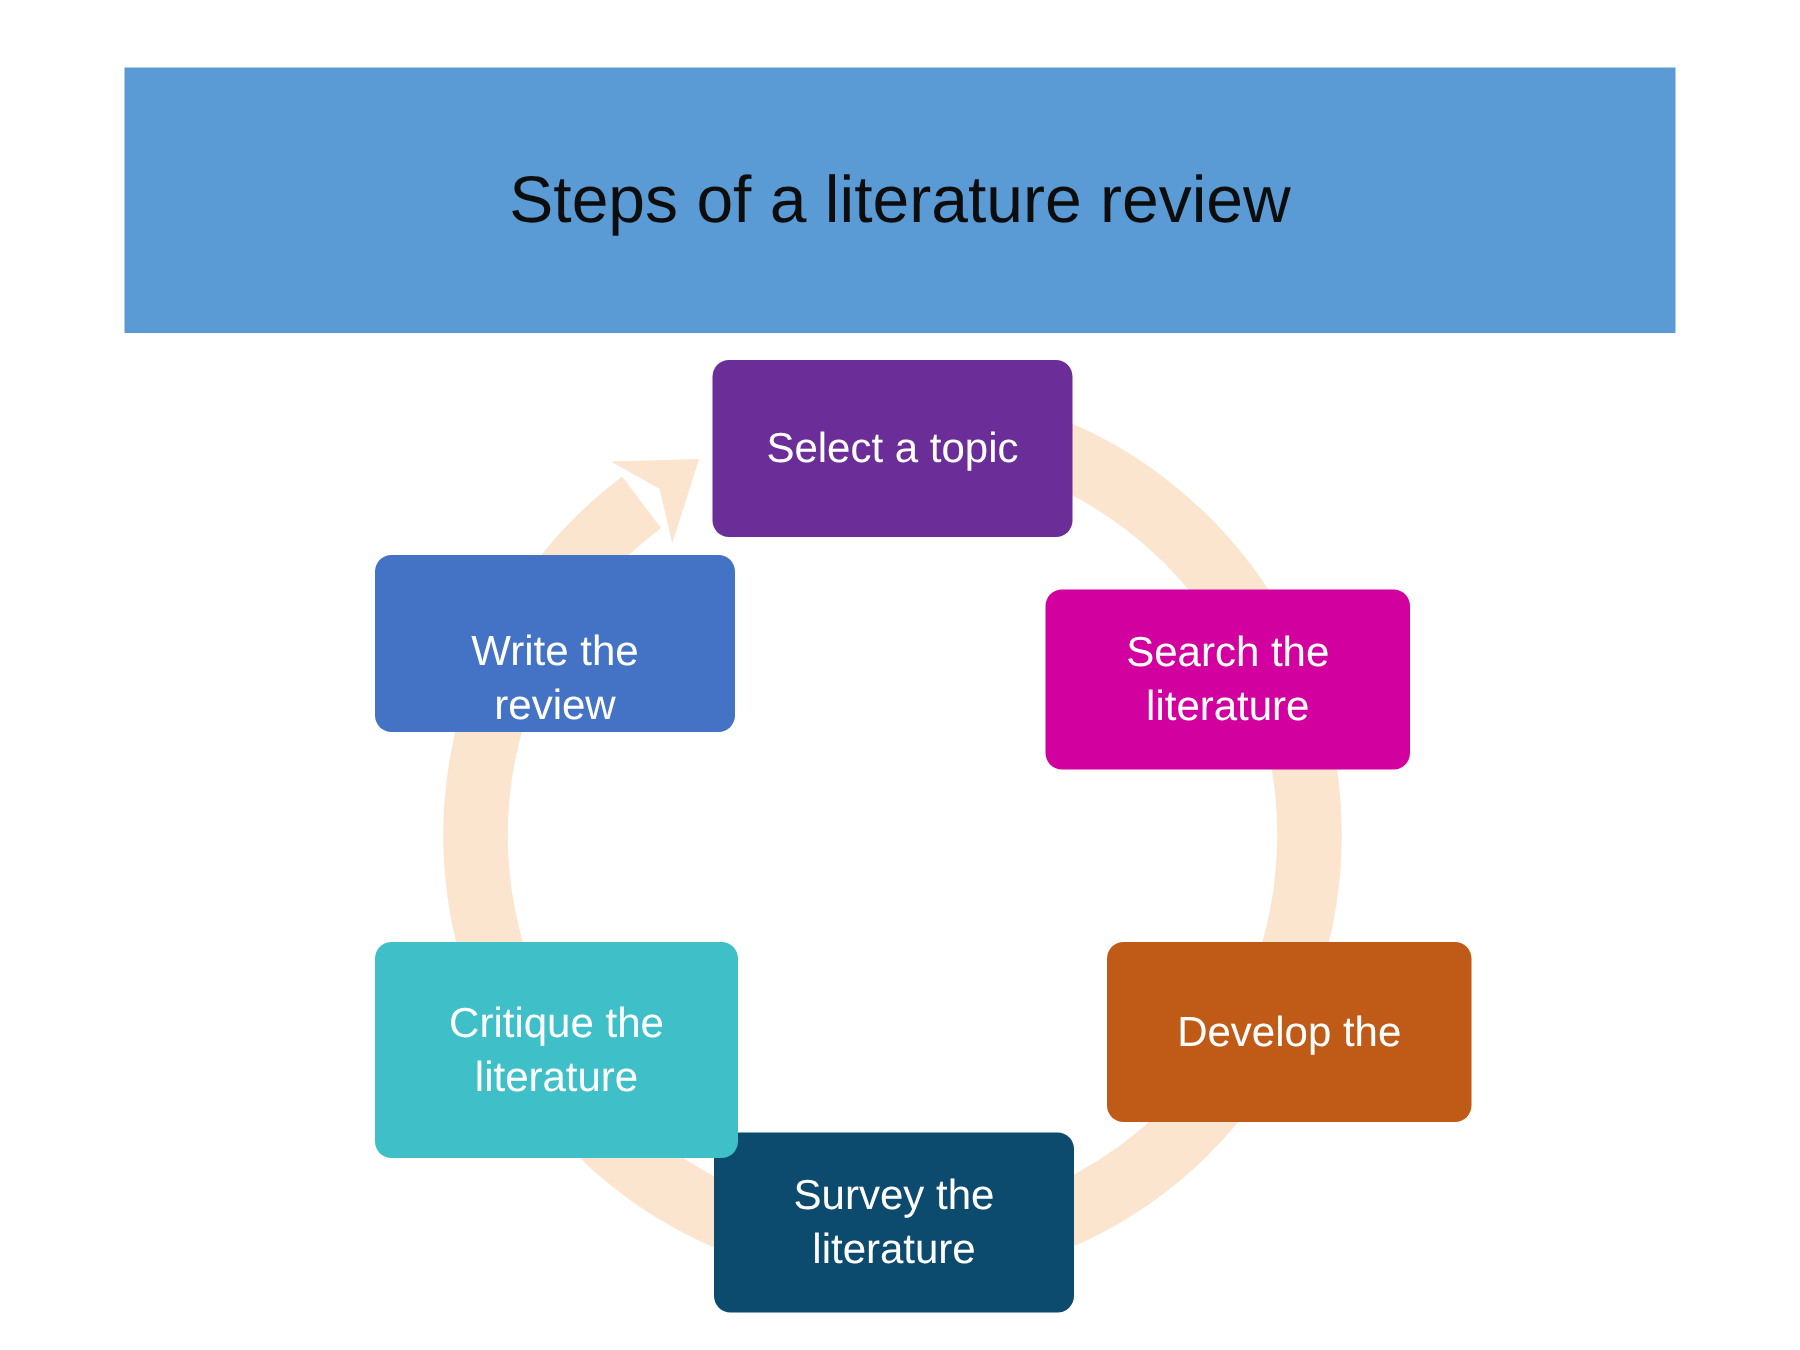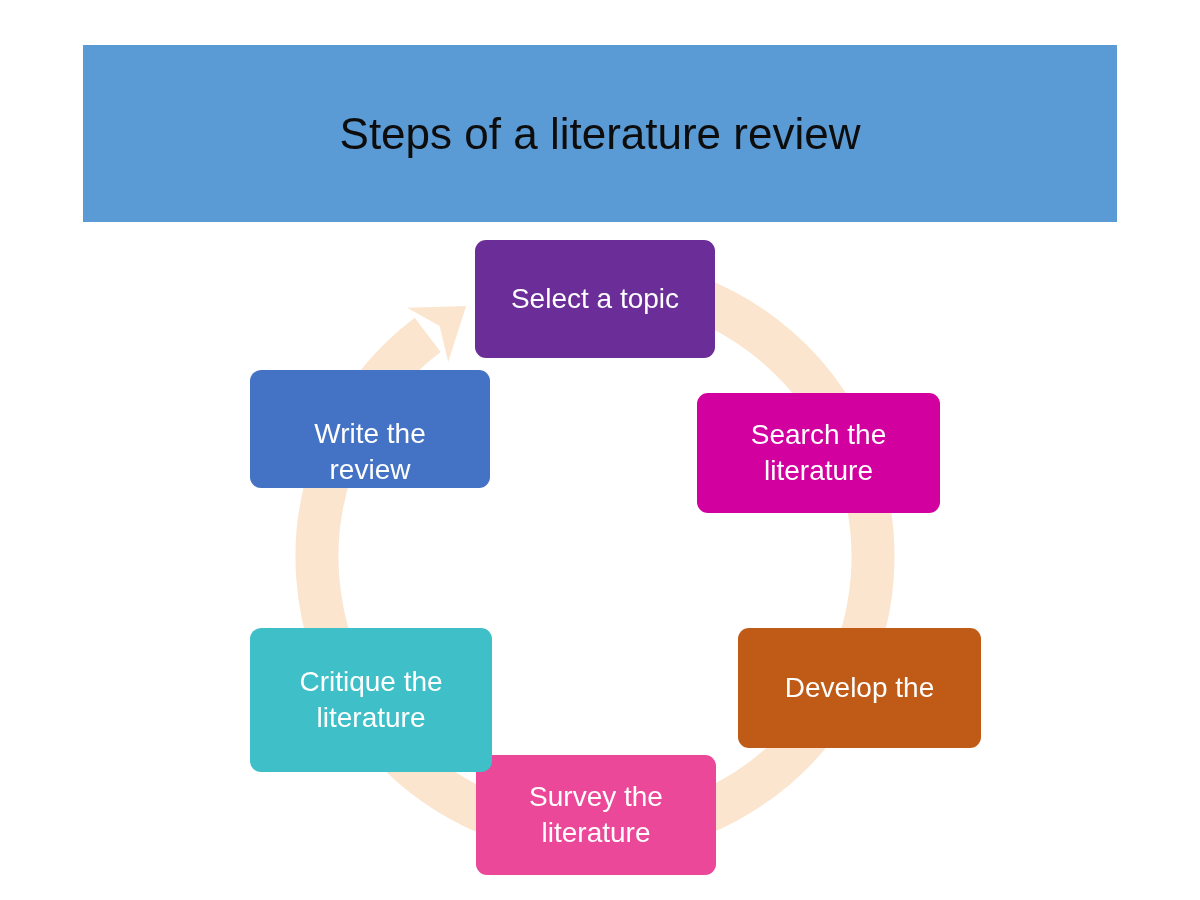--- a/index.html
+++ b/index.html
@@ -79,21 +79,21 @@
 
   <div class="step-box pos-search" style="background-color: rgb(210, 0, 158); color: rgb(255, 255, 255); margin-top: 25px;">
     <span class="line">Search the</span>
     <span class="line">literature</span>
   </div>
 
   <div class="step-box pos-develop" style="background-color: rgb(192, 91, 23); color: rgb(255, 255, 255);">
     <span class="line">Develop the</span>
   </div>
 
-  <div class="step-box pos-survey" style="background-color: #ec4899; color: rgb(255, 255, 255);">
+  <div class="step-box pos-survey" style="background-color: #0c4a6e; color: rgb(255, 255, 255);">
     <span class="line">Survey the</span>
     <span class="line">literature</span>
   </div>
 
   <div class="step-box pos-critique" style="background-color: rgb(63, 191, 199); color: rgb(255, 255, 255);">
     <span class="line">Critique the</span>
     <span class="line">literature</span>
   </div>
 
   <div class="step-box pos-write" style="background-color: rgb(68, 114, 196); color: rgb(255, 255, 255);">

